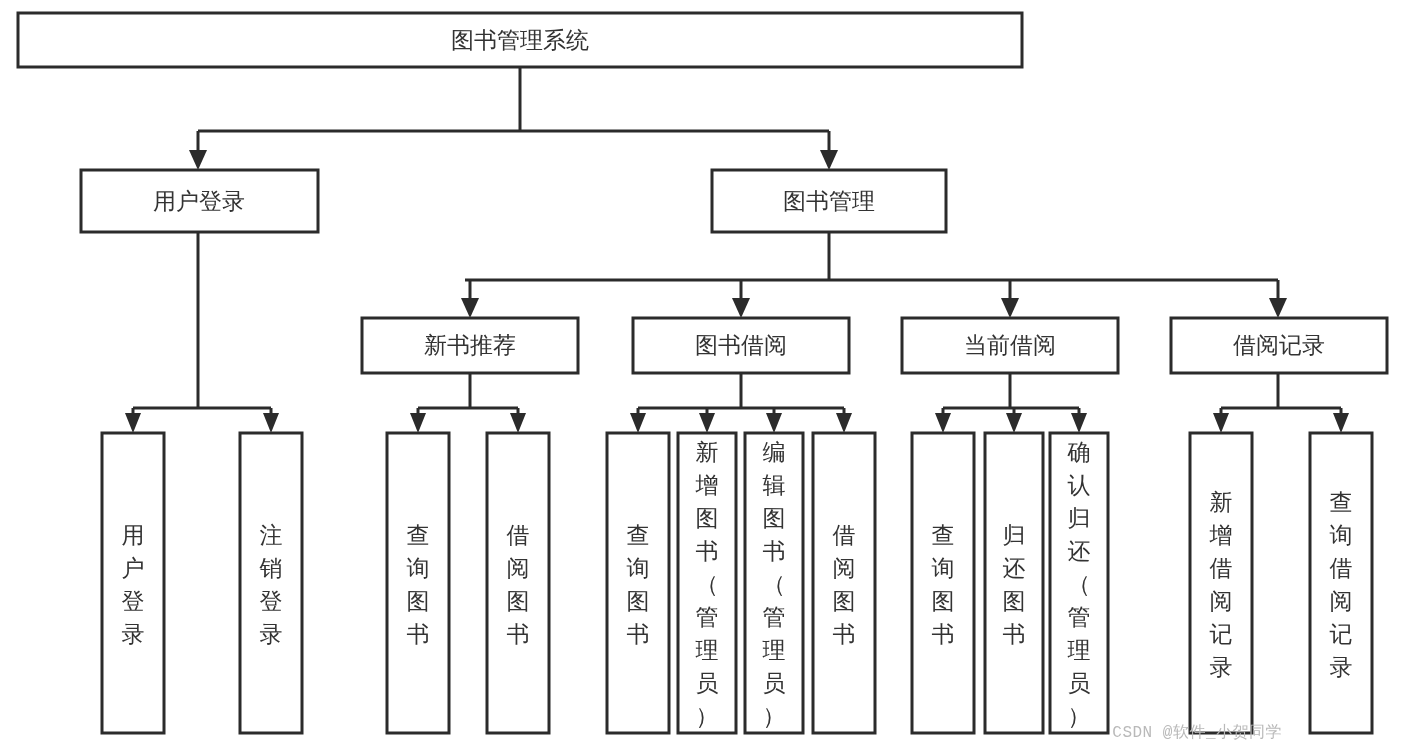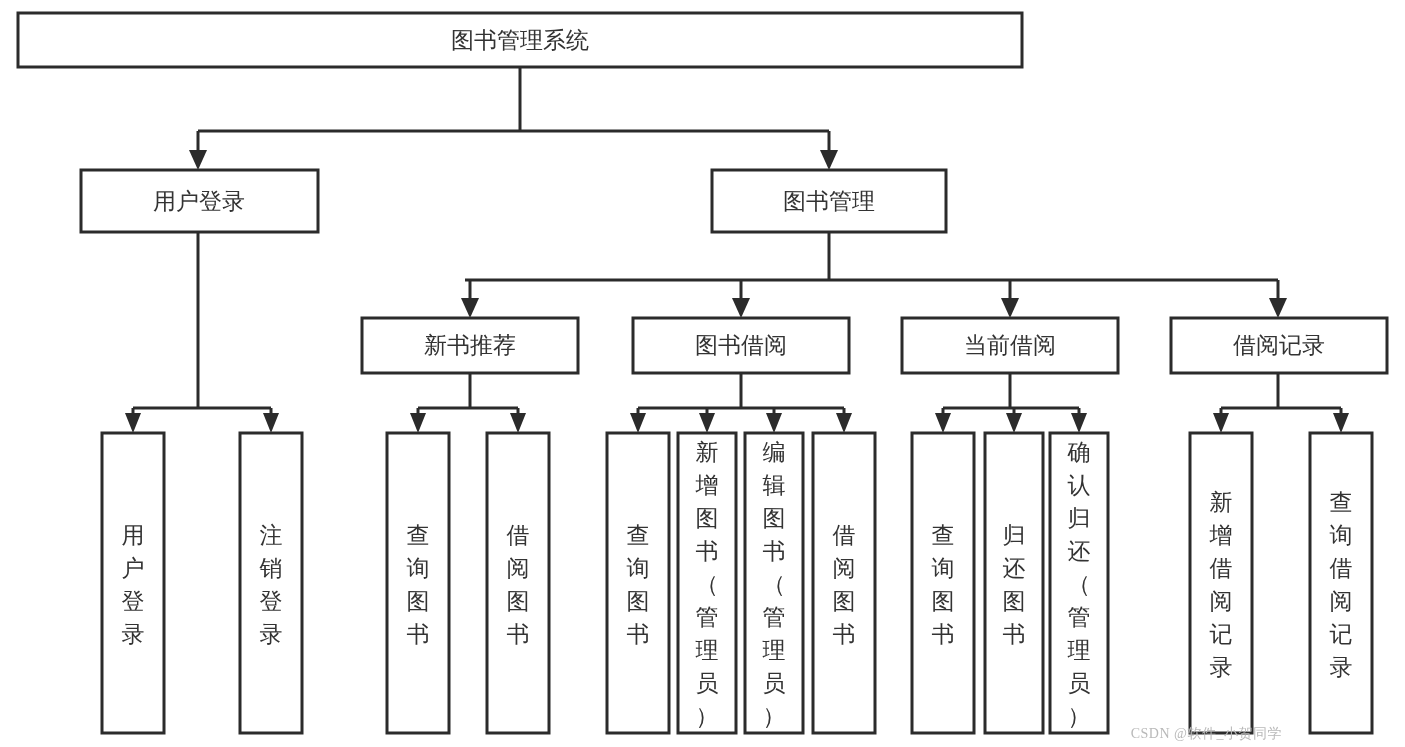--- a/index.html
+++ b/index.html
@@ -52,22 +52,22 @@
     fill: #333333;
     font-family: "DejaVu Sans", "Liberation Sans", sans-serif;
     font-size: 23px;
     text-anchor: middle;
   }
   .watermark {
     position: absolute;
     right: 8px;
     bottom: 4px;
     color: #b9b9b9;
-    font-size: 14px;
-    font-family: Liberation Serif, serif;
+    font-size: 16px;
+    font-family: Liberation Mono, monospace;
     letter-spacing: 0.5px;
     white-space: nowrap;
     user-select: none;
   }
 </style>
 </head>
 <body>
 
 <div id="diagram-root">
 

